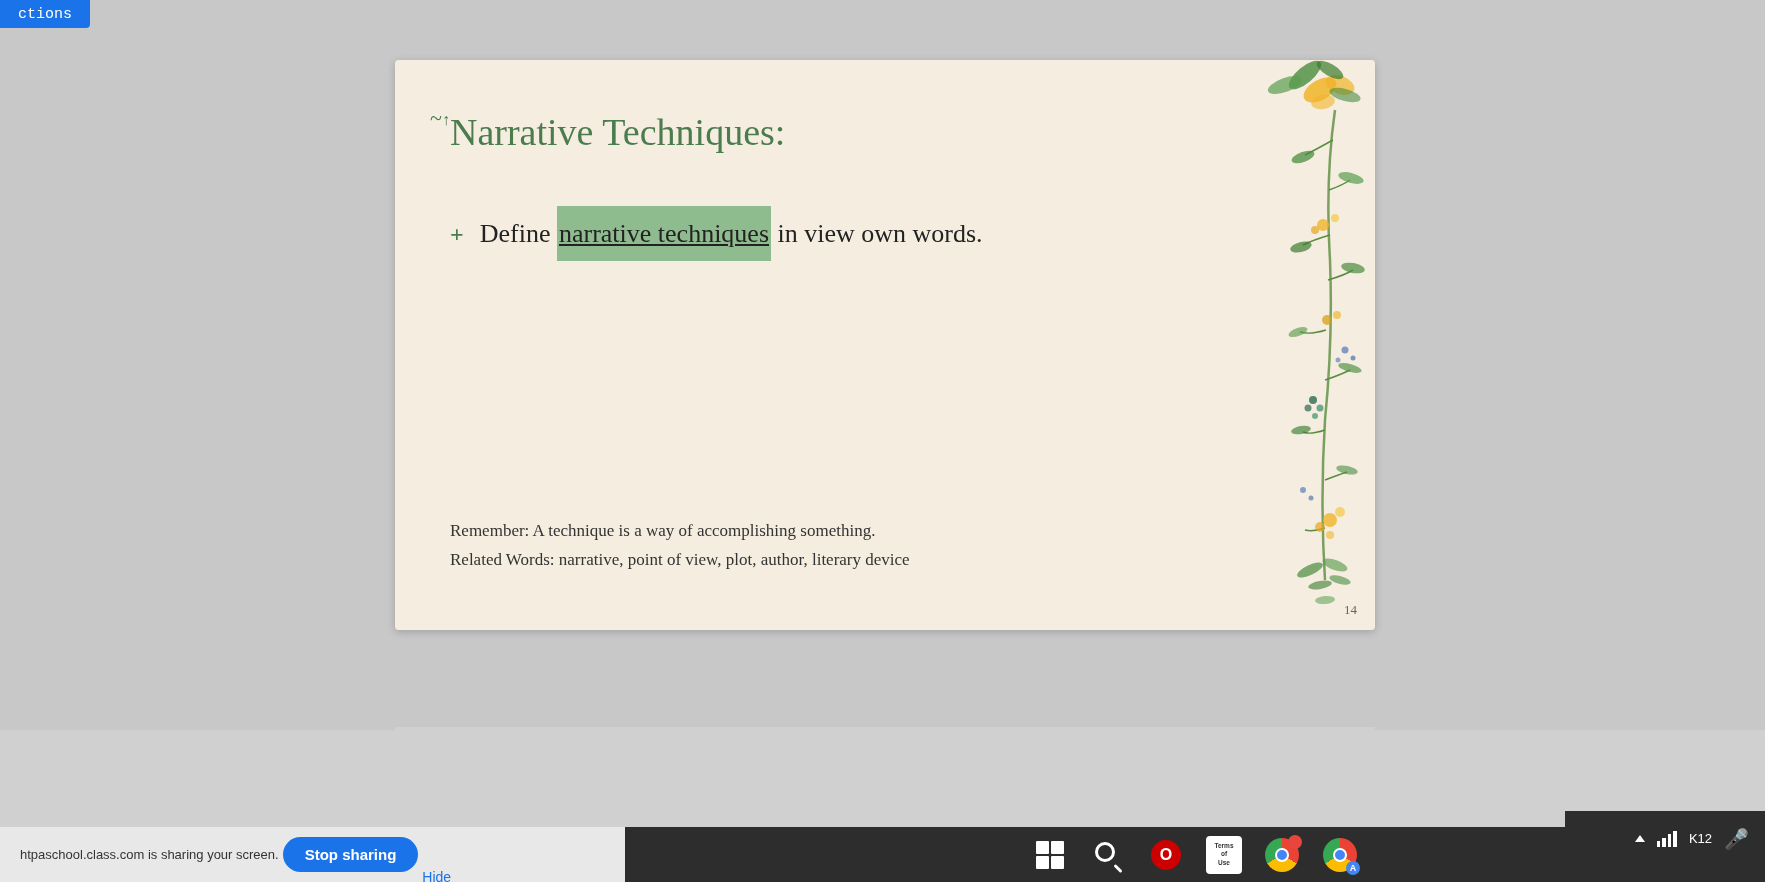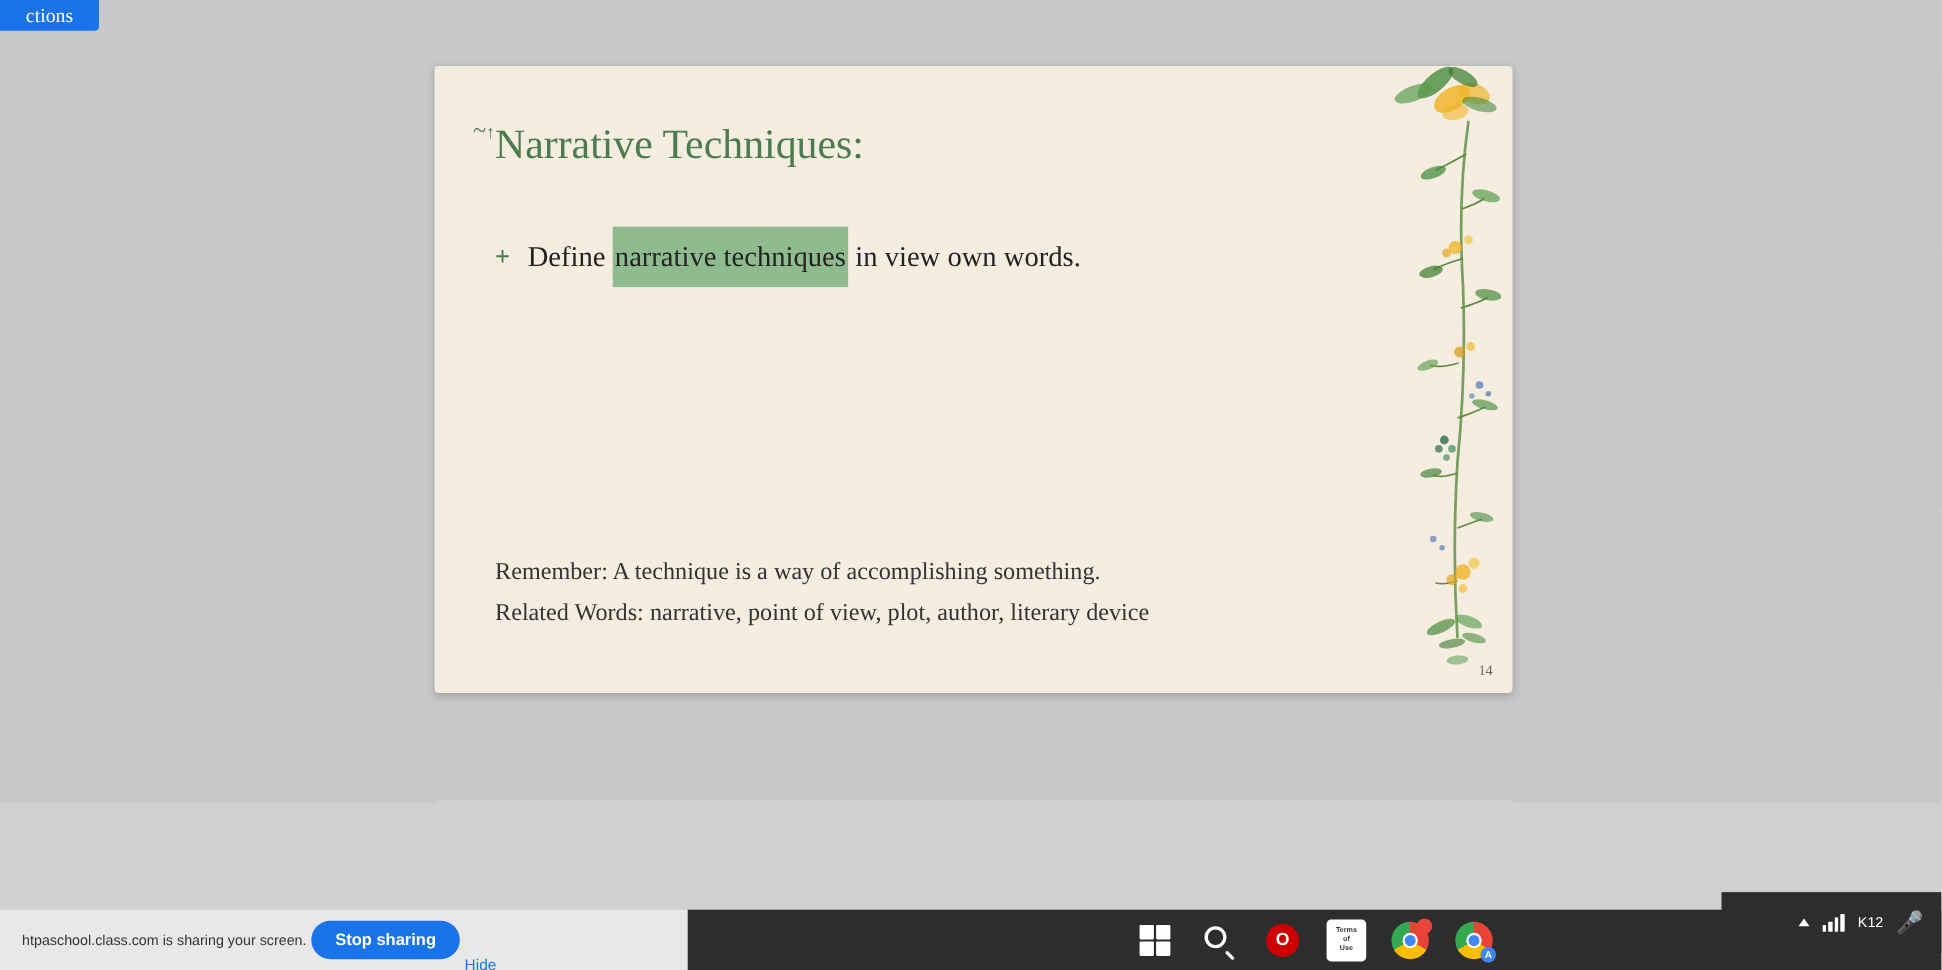--- a/index.html
+++ b/index.html
@@ -68,27 +68,28 @@
       color: #4a7c4e;
       margin-right: 16px;
       font-weight: bold;
       font-size: 24px;
       margin-top: 2px;
     }
 
     .highlight {
       background-color: #8fbc8f;
       padding: 13px 2px;
+      text-decoration: underline;
     }
 
     .bottom-notes {
       position: absolute;
       bottom: 55px;
       left: 55px;
-      font-size: 22px;
+      font-size: 17px;
       color: #333;
       font-family: 'Georgia', serif;
       line-height: 1.7;
     }
 
     .slide-number {
       position: absolute;
       bottom: 12px;
       right: 18px;
       font-size: 13px;
@@ -341,21 +342,21 @@
   </style>
 </head>
 <body>
 
 <div class="left-gray"></div>
 <div class="right-gray"></div>
 <div class="top-gray"></div>
 <div class="bottom-gray"></div>
 
 <div class="top-blue-bar">
-  <span style="color:white; font-size:18px; font-family:Liberation Serif, serif;">ctions</span>
+  <span style="color:white; font-size:15px; font-family:Liberation Mono, monospace;">ctions</span>
 </div>
 
 <div class="slide-container">
   <div class="slide-inner">
 
     <div style="position:relative; margin-bottom:30px;">
       <div class="slide-title">
         <span style="font-size:22px; color:#4a7c4e; position:absolute; left:-20px; top:-5px;">~<span style="font-size:16px;">↑</span></span>
         <span>Narrative Techniques:</span>
       </div>

